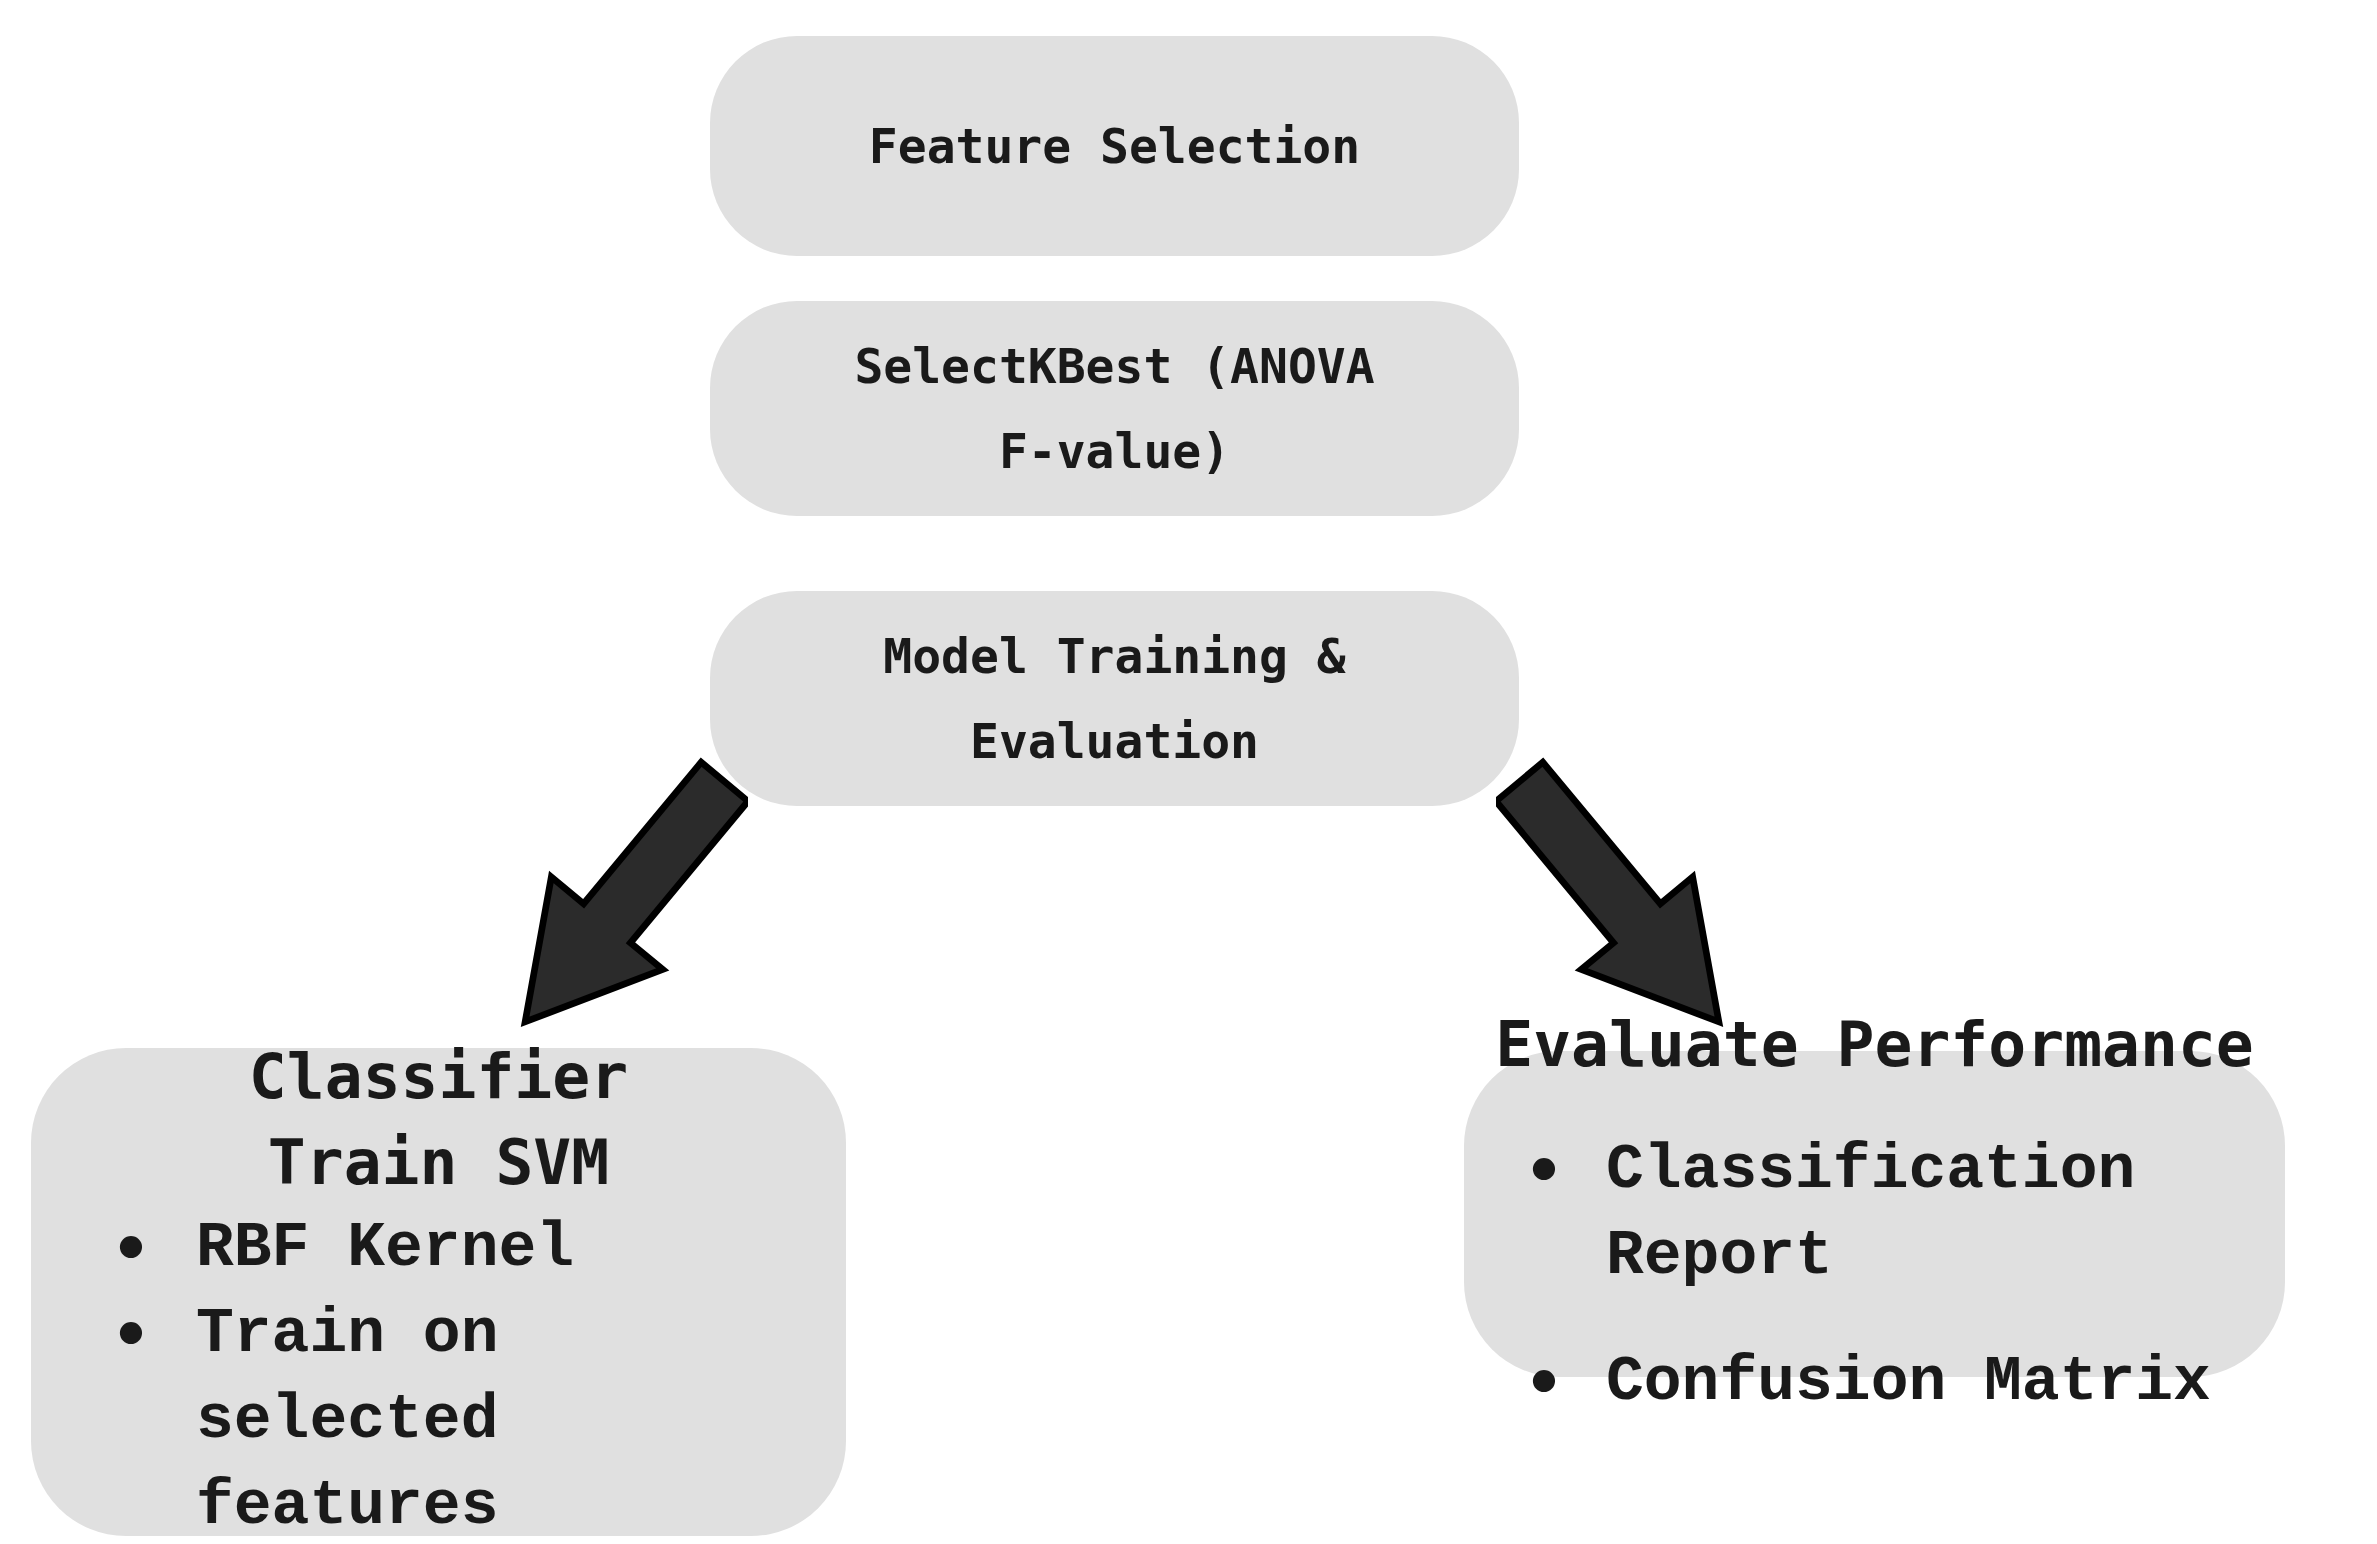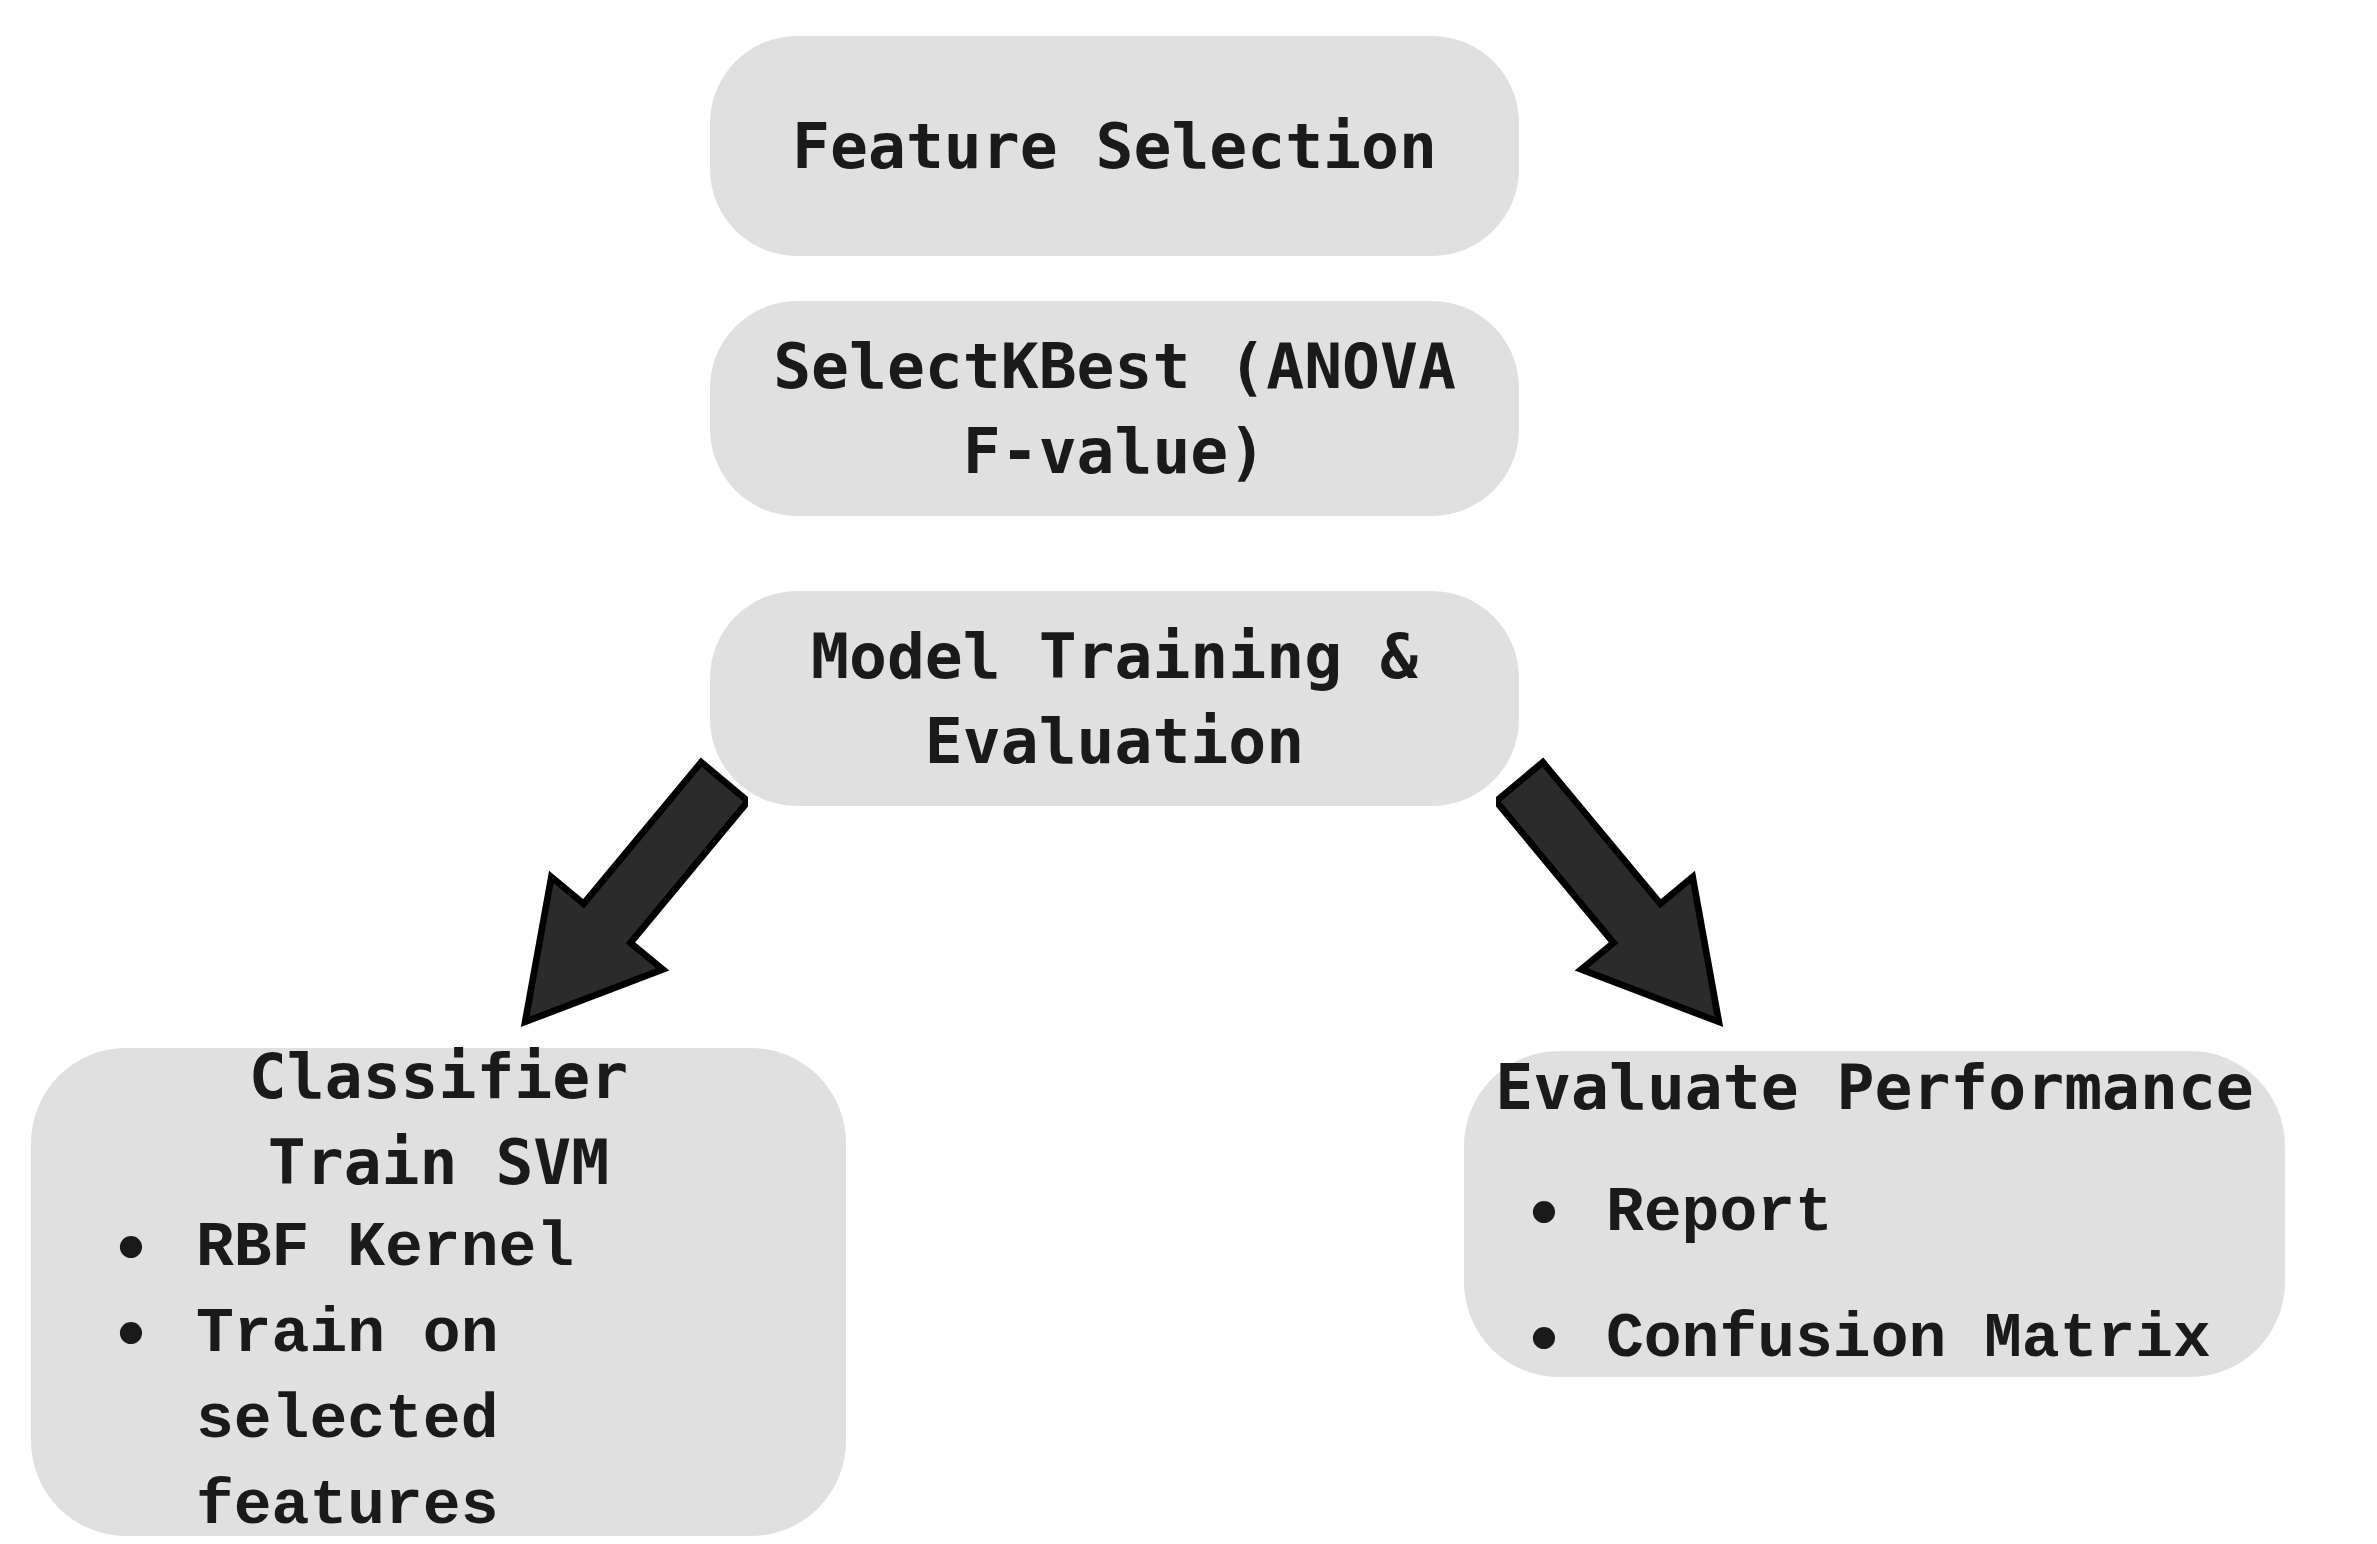--- a/index.html
+++ b/index.html
@@ -22,21 +22,21 @@
 
   .node {
     position: absolute;
     background: var(--box-fill);
     border-radius: 87px;
     display: flex;
     flex-direction: column;
     justify-content: center;
     align-items: center;
     text-align: center;
-    font-size: 63px;
+    font-size: 48px;
     line-height: 85px;
   }
 
   #node-feature-selection { left: 710px; top: 36px;   width: 809px; height: 220px; }
   #node-select-k-best     { left: 710px; top: 301px;  width: 809px; height: 215px; }
   #node-model-training    { left: 710px; top: 591px; width: 809px; height: 215px; }
 
   .branch {
     position: absolute;
     background: var(--box-fill);
@@ -113,20 +113,21 @@
         <div>features</div>
       </div>
     </div>
   </div>
 
   <div class="branch" id="branch-evaluate">
     <div class="title-line">Evaluate Performance</div>
     <div class="bullet-item">
       <span class="bullet-mark">•</span>
       <div class="bullet-lines">
+        <div>Classification</div>
         <div>Report</div>
       </div>
     </div>
     <div class="bullet-item">
       <span class="bullet-mark">•</span>
       <div class="bullet-lines">
         <div>Confusion Matrix</div>
       </div>
     </div>
   </div>

